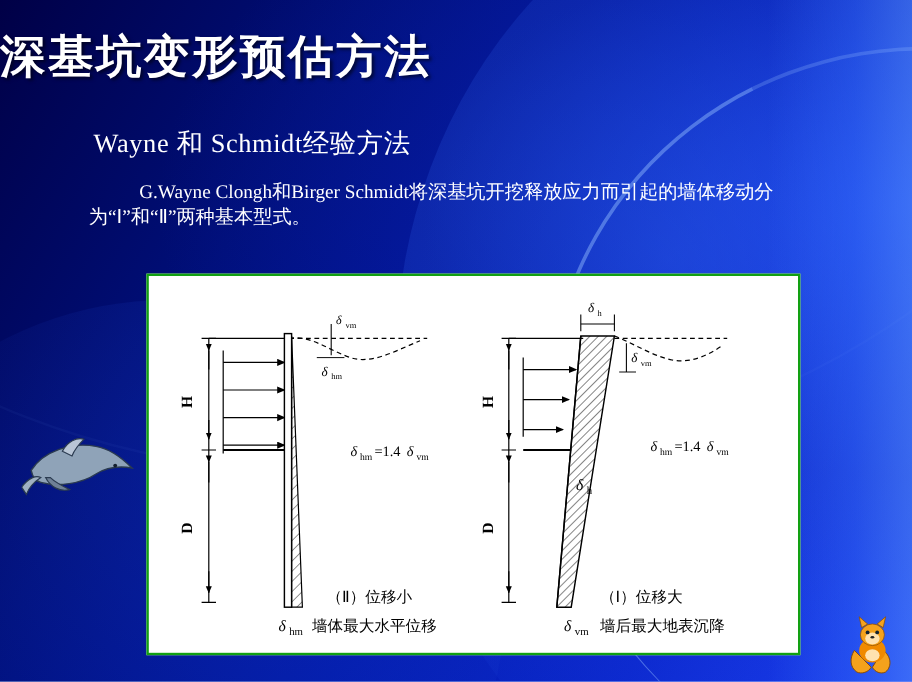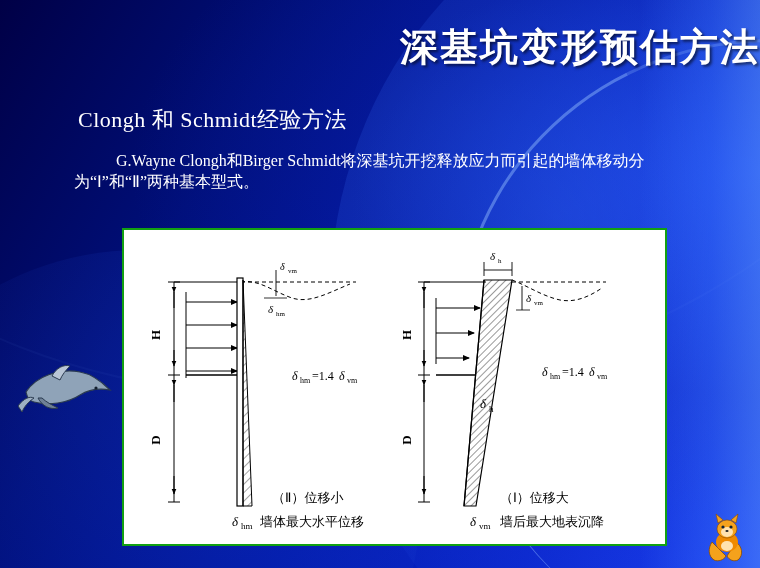--- a/index.html
+++ b/index.html
@@ -57,21 +57,21 @@
     position: absolute;
     right: 0; top: 0;
     width: 120px; height: 568px;
     background: linear-gradient(90deg, rgba(20,60,220,0) 0%, rgba(60,120,255,0.35) 60%, rgba(90,150,255,0.5) 100%);
   }
 
   .title {
     position: absolute;
     left: 0; right: 0;
     top: 22px;
-    text-align: right;
+    text-align: left;
     color: #ffffff;
     font-size: 38px;
     font-weight: bold;
     letter-spacing: 2px;
     text-shadow: 2px 2px 3px rgba(0,0,0,0.6);
   }
 
   .subtitle {
     position: absolute;
     left: 78px;
@@ -127,21 +127,21 @@
 
 <div id="slide">
 
   <div class="swoosh swoosh2"></div>
   <div class="swoosh swoosh4"></div>
   <div class="glowbar"></div>
   <div class="swoosh swoosh1"></div>
   <div class="swoosh swoosh3"></div>
 
   <div class="title">深基坑变形预估方法</div>
-  <div class="subtitle">Clongh 和 Schmidt经验方法</div>
+  <div class="subtitle">Wayne 和 Schmidt经验方法</div>
   <div class="bodytext">G.Wayne Clongh和Birger Schmidt将深基坑开挖释放应力而引起的墙体移动分为“Ⅰ”和“Ⅱ”两种基本型式。</div>
 
   <svg class="dolphin" viewBox="0 0 96 52">
     <path d="M8 30 C18 14, 42 6, 62 10 C74 12, 84 20, 92 28 C80 26, 70 28, 62 33 C50 41, 30 44, 16 40 C12 39, 9 35, 8 30 Z" fill="#8fa3b8" stroke="#2b3b50" stroke-width="1.2"></path>
     <path d="M34 14 C38 6, 46 2, 52 4 C48 8, 44 13, 42 18 Z" fill="#b9c6d6" stroke="#2b3b50" stroke-width="1"></path>
     <path d="M20 36 C24 44, 32 48, 40 46 C34 43, 28 40, 24 36 Z" fill="#6f8196" stroke="#2b3b50" stroke-width="1"></path>
     <path d="M0 44 C6 36, 12 34, 16 36 C10 40, 6 45, 4 50 Z" fill="#9fb0c2" stroke="#2b3b50" stroke-width="1"></path>
     <circle cx="78" cy="26" r="1.6" fill="#14202e"></circle>
   </svg>
 

